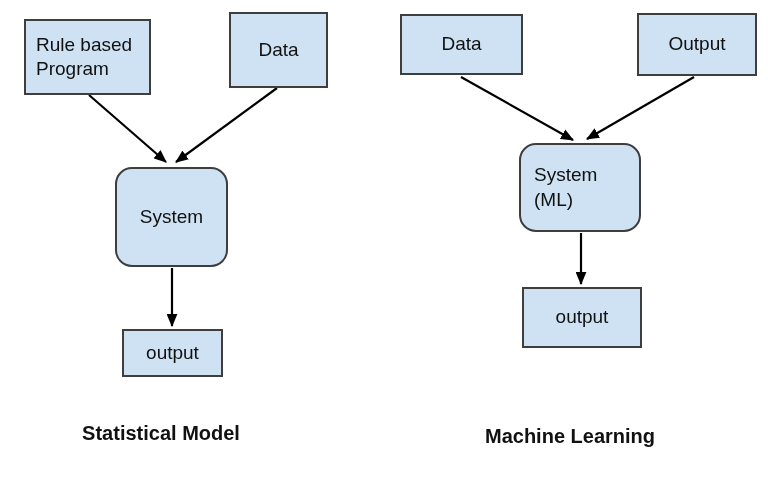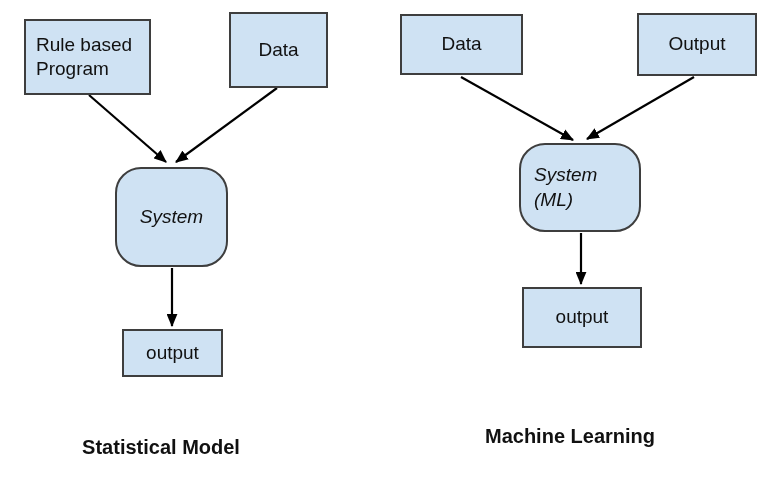--- a/index.html
+++ b/index.html
@@ -33,39 +33,39 @@
     background: var(--box-fill);
     border: 2px solid var(--box-border);
     display: flex;
     align-items: center;
     justify-content: center;
     font-size: 19px;
     line-height: 1.28;
     color: var(--text);
     white-space: pre-line;
   }
-  .node.rounded { border-radius: 26px; font-style: italic; }
+  .node.rounded { border-radius: 17px; }
   .node.align-left { justify-content: flex-start; text-align: left; }
   .node-rule          { left: 24px;  top: 19px;  width: 127px; height: 76px;  padding-left: 10px; }
   .node-data-left     { left: 229px; top: 12px;  width: 99px;  height: 76px; }
   .node-system-left   { left: 115px; top: 167px; width: 113px; height: 100px; }
   .node-output-left   { left: 122px; top: 329px; width: 101px; height: 48px; }
   .node-data-right    { left: 400px; top: 14px;  width: 123px; height: 61px; }
   .node-output-top    { left: 637px; top: 13px;  width: 120px; height: 63px; }
   .node-system-right  { left: 519px; top: 143px; width: 122px; height: 89px;  padding-left: 13px; }
   .node-output-bottom { left: 522px; top: 287px; width: 120px; height: 61px; }
   .caption {
     position: absolute;
     width: 280px;
     text-align: center;
     font-size: 20px;
     font-weight: bold;
     color: var(--text);
   }
-  .caption-left  { left: 21px;  top: 436px; }
+  .caption-left  { left: 21px;  top: 422px; }
   .caption-right { left: 430px; top: 425px; }
 </style>
 </head>
 <body>
 
 <div class="canvas">
 
   <svg class="arrows" width="768" height="498" viewBox="0 0 768 498" xmlns="http://www.w3.org/2000/svg">
     <defs>
       <marker id="arrowhead" viewBox="0 0 12 10" markerWidth="13" markerHeight="11" refX="11" refY="5" orient="auto" markerUnits="userSpaceOnUse">

